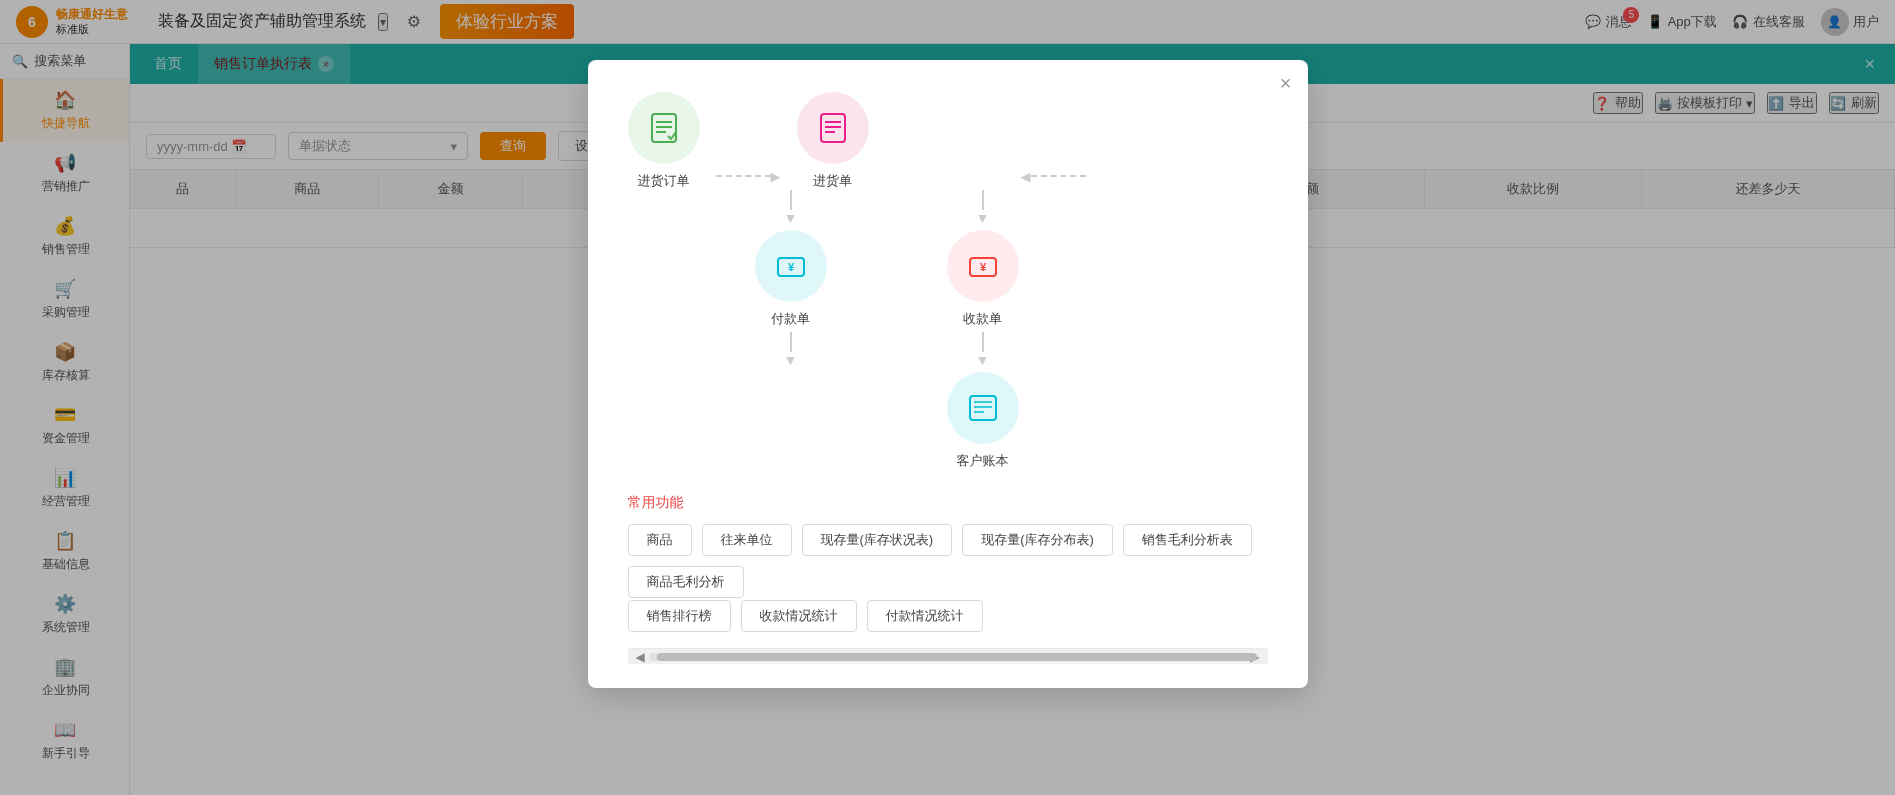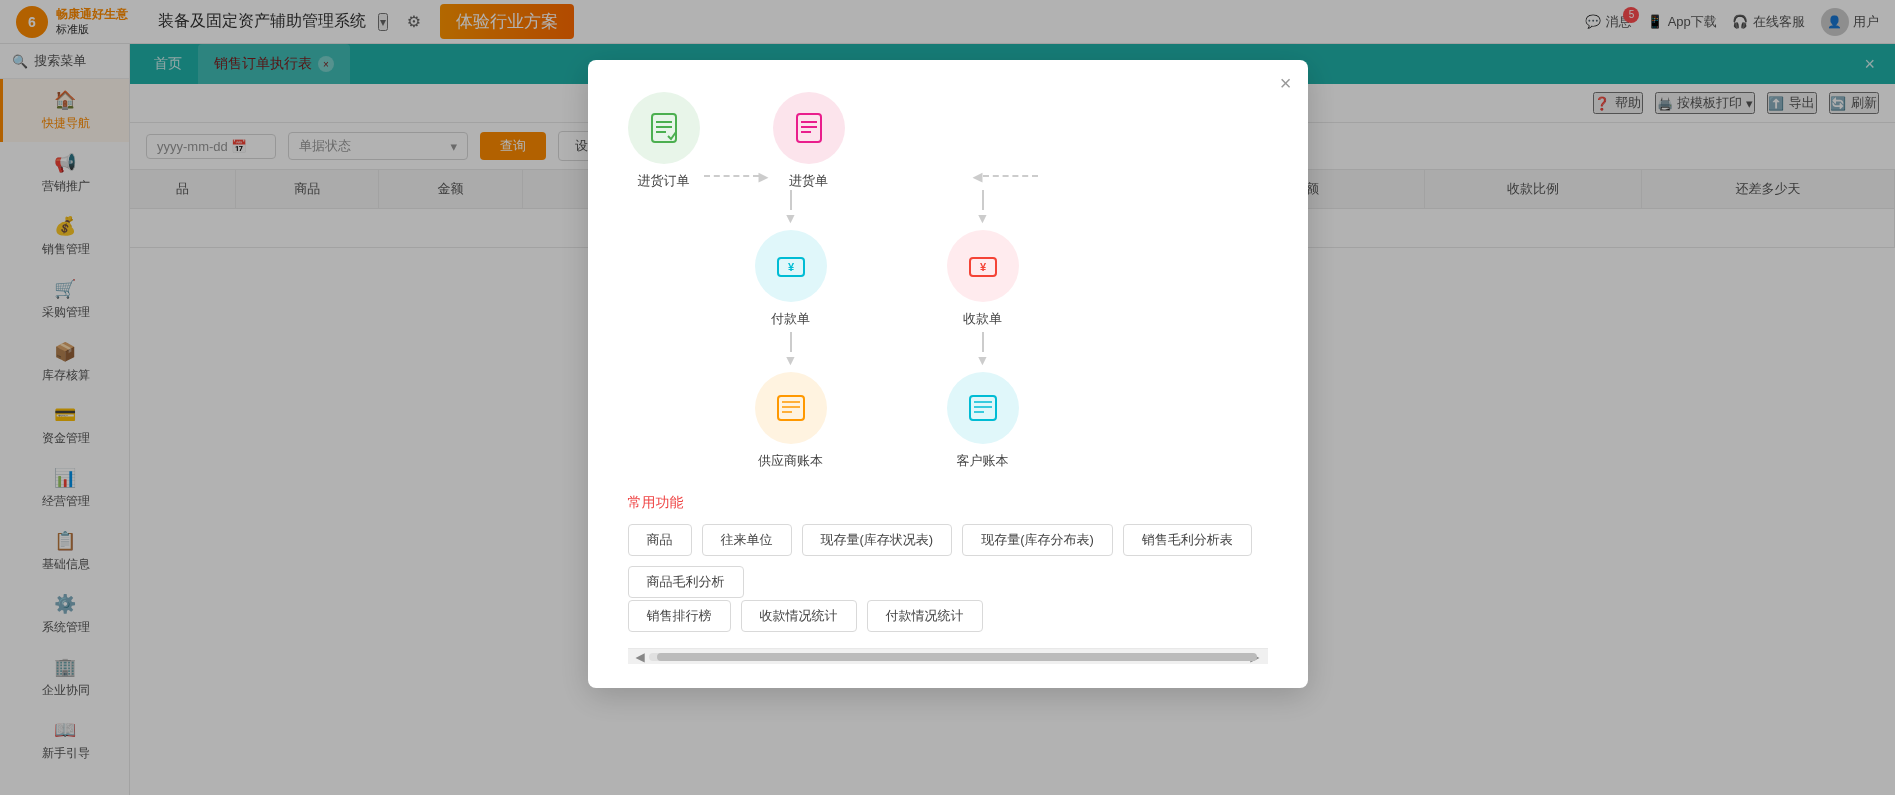--- a/index.html
+++ b/index.html
@@ -251,21 +251,21 @@
     </div>
   </div>
 </div>
 
 <div class="modal-overlay">
   <div class="modal">
     <button class="modal-close">×</button>
 
     <div style="display:flex; flex-direction:column; align-items:flex-start; margin-bottom: 24px;">
 
-      <div style="display:flex; align-items:flex-end; gap:4px; margin-bottom:0;">
+      <div style="display:flex; align-items:flex-end; gap:16px; margin-bottom:0;">
 
         <div class="flow-item" style="margin-right:0;">
           <div class="flow-circle green">
             <svg width="36" height="36" viewBox="0 0 36 36">
                 <rect x="6" y="4" width="24" height="28" rx="3" fill="none" stroke="#4caf50" stroke-width="2"></rect>
                 <line x1="10" y1="12" x2="26" y2="12" stroke="#4caf50" stroke-width="2"></line>
                 <line x1="10" y1="17" x2="26" y2="17" stroke="#4caf50" stroke-width="2"></line>
                 <line x1="10" y1="22" x2="20" y2="22" stroke="#4caf50" stroke-width="2"></line>
                 <polyline points="22,26 25,29 30,22" fill="none" stroke="#4caf50" stroke-width="2"></polyline>
               </svg>
@@ -312,31 +312,20 @@
               <svg width="36" height="36" viewBox="0 0 36 36">
                   <rect x="5" y="10" width="26" height="18" rx="3" fill="none" stroke="#00bcd4" stroke-width="2"></rect>
                   <text x="18" y="23" text-anchor="middle" font-size="11" fill="#00bcd4" font-weight="bold">¥</text>
                 </svg>
             </div>
             <span class="flow-label">付款单</span>
           </div>
 
           <div style="width:2px;height:20px;background:#ccc;margin-top:4px;"></div>
           <span style="color:#ccc;font-size:14px;">▼</span>
-          <div class="flow-item" style="margin-top:4px;">
-            <div class="flow-circle orange">
-              <svg width="36" height="36" viewBox="0 0 36 36">
-                  <rect x="5" y="6" width="26" height="24" rx="3" fill="none" stroke="#ff9800" stroke-width="2"></rect>
-                  <line x1="9" y1="12" x2="27" y2="12" stroke="#ff9800" stroke-width="1.5"></line>
-                  <line x1="9" y1="17" x2="27" y2="17" stroke="#ff9800" stroke-width="1.5"></line>
-                  <line x1="9" y1="22" x2="19" y2="22" stroke="#ff9800" stroke-width="1.5"></line>
-                </svg>
-            </div>
-            <span class="flow-label">供应商账本</span>
-          </div>
         </div>
 
         <div style="width:120px;"></div>
 
         <div style="display:flex;flex-direction:column;align-items:center;">
           <div style="width:2px;height:20px;background:#ccc;"></div>
           <span style="color:#ccc;font-size:14px;">▼</span>
           <div class="flow-item" style="margin-top:4px;">
             <div class="flow-circle red">
               <svg width="36" height="36" viewBox="0 0 36 36">

